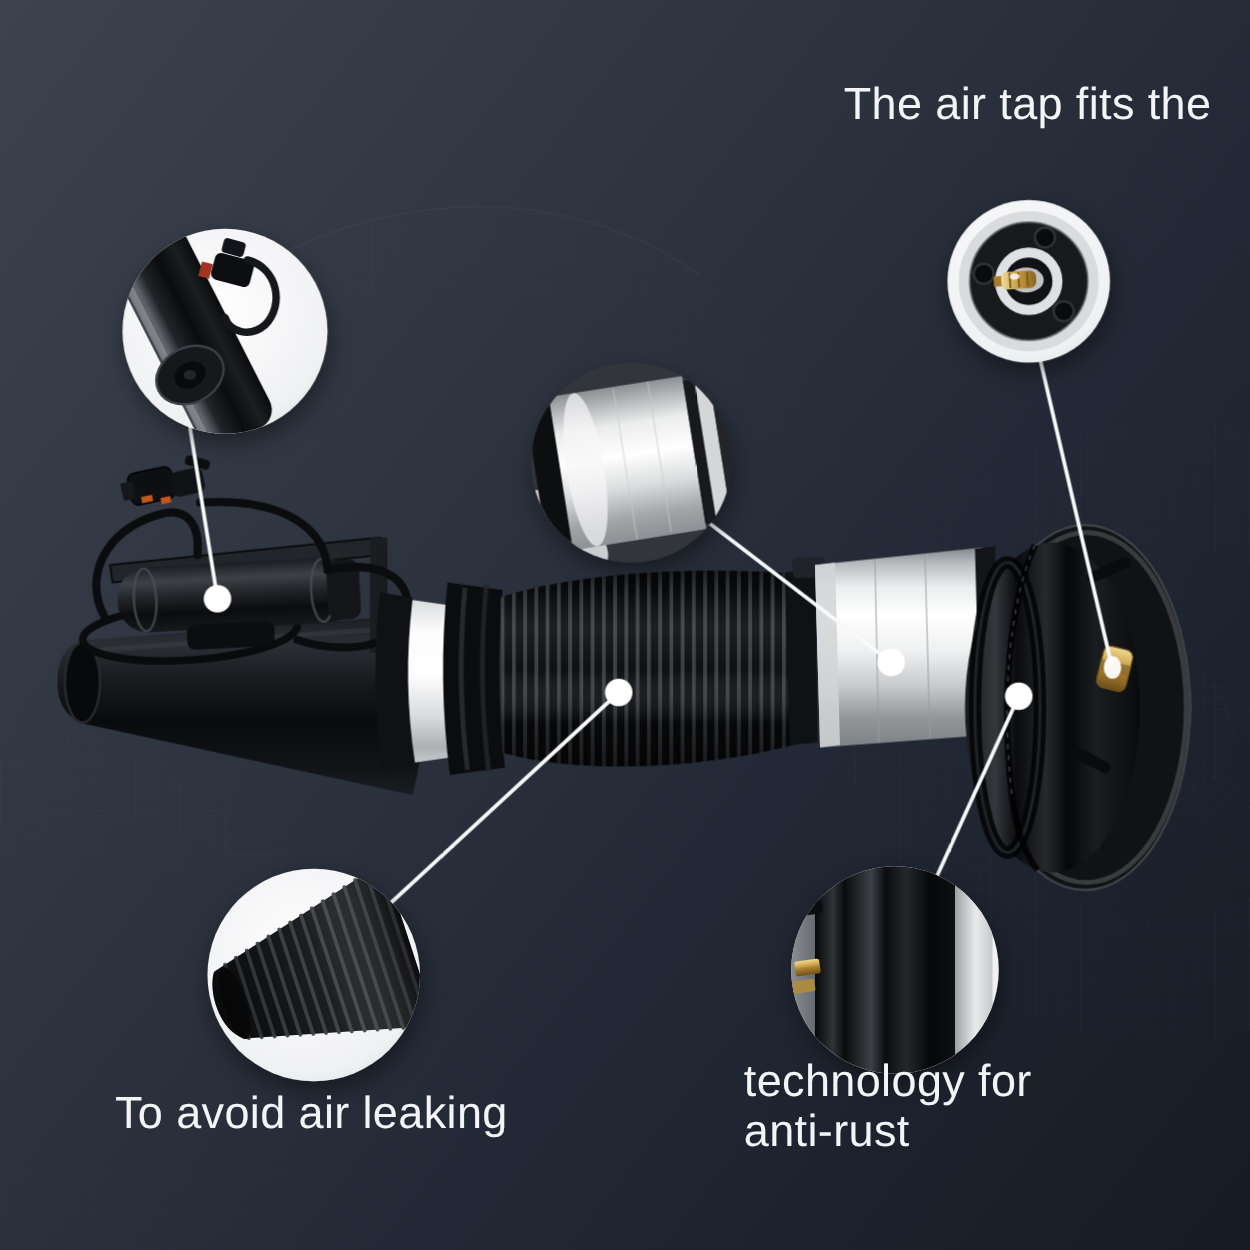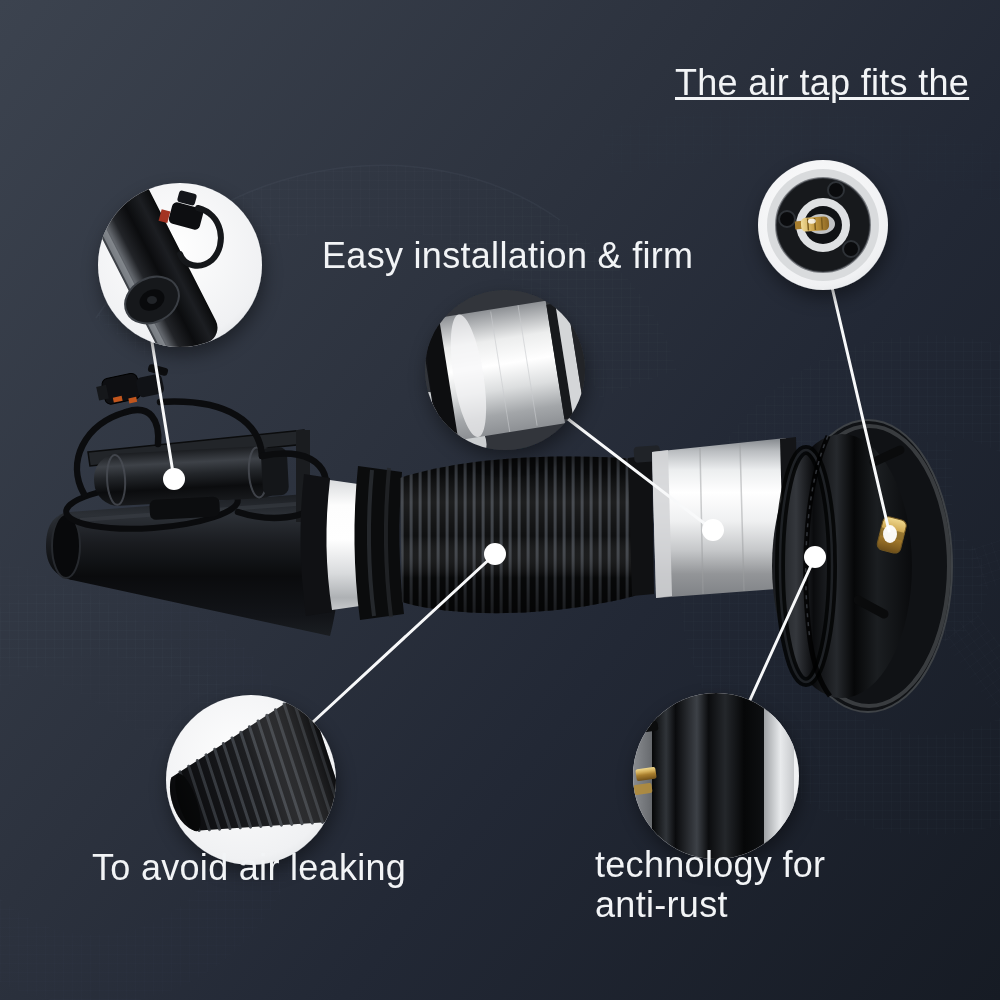--- a/index.html
+++ b/index.html
@@ -363,26 +363,25 @@
         <rect x="764" y="692" width="30" height="170" fill="url(#gLightBand)"></rect>
         <rect x="636" y="722" width="22" height="10" rx="3" transform="rotate(-8 647 727)" fill="#0b0c0d"></rect>
         <rect x="636" y="768" width="20" height="12" rx="2" transform="rotate(-8 646 774)" fill="url(#gBrass)"></rect>
         <rect x="634" y="784" width="18" height="10" rx="2" transform="rotate(-8 643 789)" fill="#b08c3c" opacity=".9"></rect>
       </g>
     </g>
   </g>
 </svg>
 
 
-  <div class="label" style="left:675px;top:63px;text-decoration:underline;">
+  <div class="label" style="left:675px;top:63px;">
     <span class="ln">The air tap fits the</span>
   </div>
 
-  <div class="label" style="left:322px;top:236px;">Easy installation &amp; firm</div>
-
-  <div class="label" style="left:92px;top:848px;">To avoid air leaking</div>
+
+  <div class="label" style="left:92px;top:870px;">To avoid air leaking</div>
 
   <div class="label" style="left:595px;top:845px;">
     <span class="ln">technology for</span>
     <span class="ln">anti-rust</span>
   </div>
 
 </div>
 
 </body></html>

